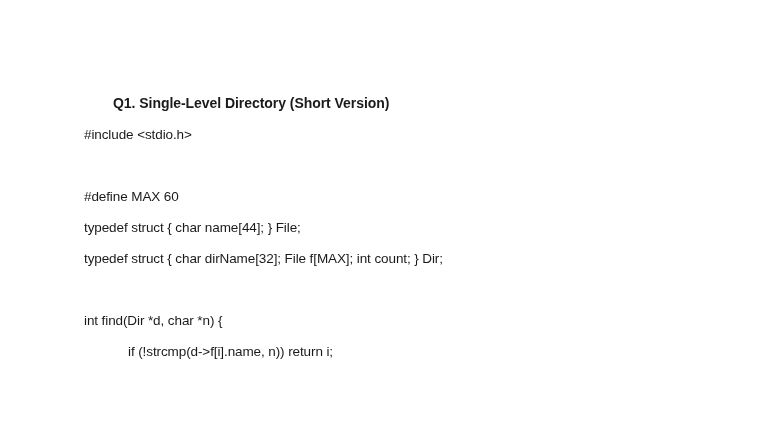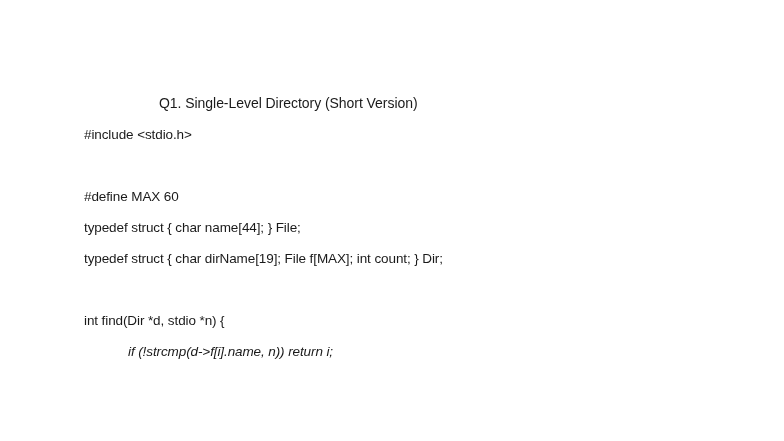--- a/index.html
+++ b/index.html
@@ -45,27 +45,26 @@
 
   .line.blank {
     height: 31px;
   }
 
   
   .ind-0 { padding-left: 84px; }
   
   .ind-1 { padding-left: 113px; }
   
-  .ind-2 { padding-left: 128px; font-style: italic; }
+  .ind-2 { padding-left: 128px; }
 
   .title {
-    font-weight: normal;
+    font-weight: bold;
     font-size: 14px;
     letter-spacing: -0.05px;
-    margin-left: 46px;
   }
 
   .code {
     font-weight: normal;
   }
 </style>
 </head>
 <body>
 
 <div id="page">
@@ -76,23 +75,23 @@
 
     <div class="line code ind-0">#include &lt;stdio.h&gt;</div>
 
 
     <div class="line blank ind-0"></div>
 
     <div class="line code ind-0">#define MAX 60</div>
 
     <div class="line code ind-0">typedef struct { char name[44]; } File;</div>
 
-    <div class="line code ind-0">typedef struct { char dirName[19]; File f[MAX]; int count; } Dir;</div>
+    <div class="line code ind-0">typedef struct { char dirName[32]; File f[MAX]; int count; } Dir;</div>
 
     <div class="line blank ind-0"></div>
 
-    <div class="line code ind-0">int find(Dir *d, stdio *n) {</div>
+    <div class="line code ind-0">int find(Dir *d, char *n) {</div>
 
 
     <div class="line code ind-2">if (!strcmp(d-&gt;f[i].name, n)) return i;</div>
 
   </div>
 </div>
 
 </body></html>

